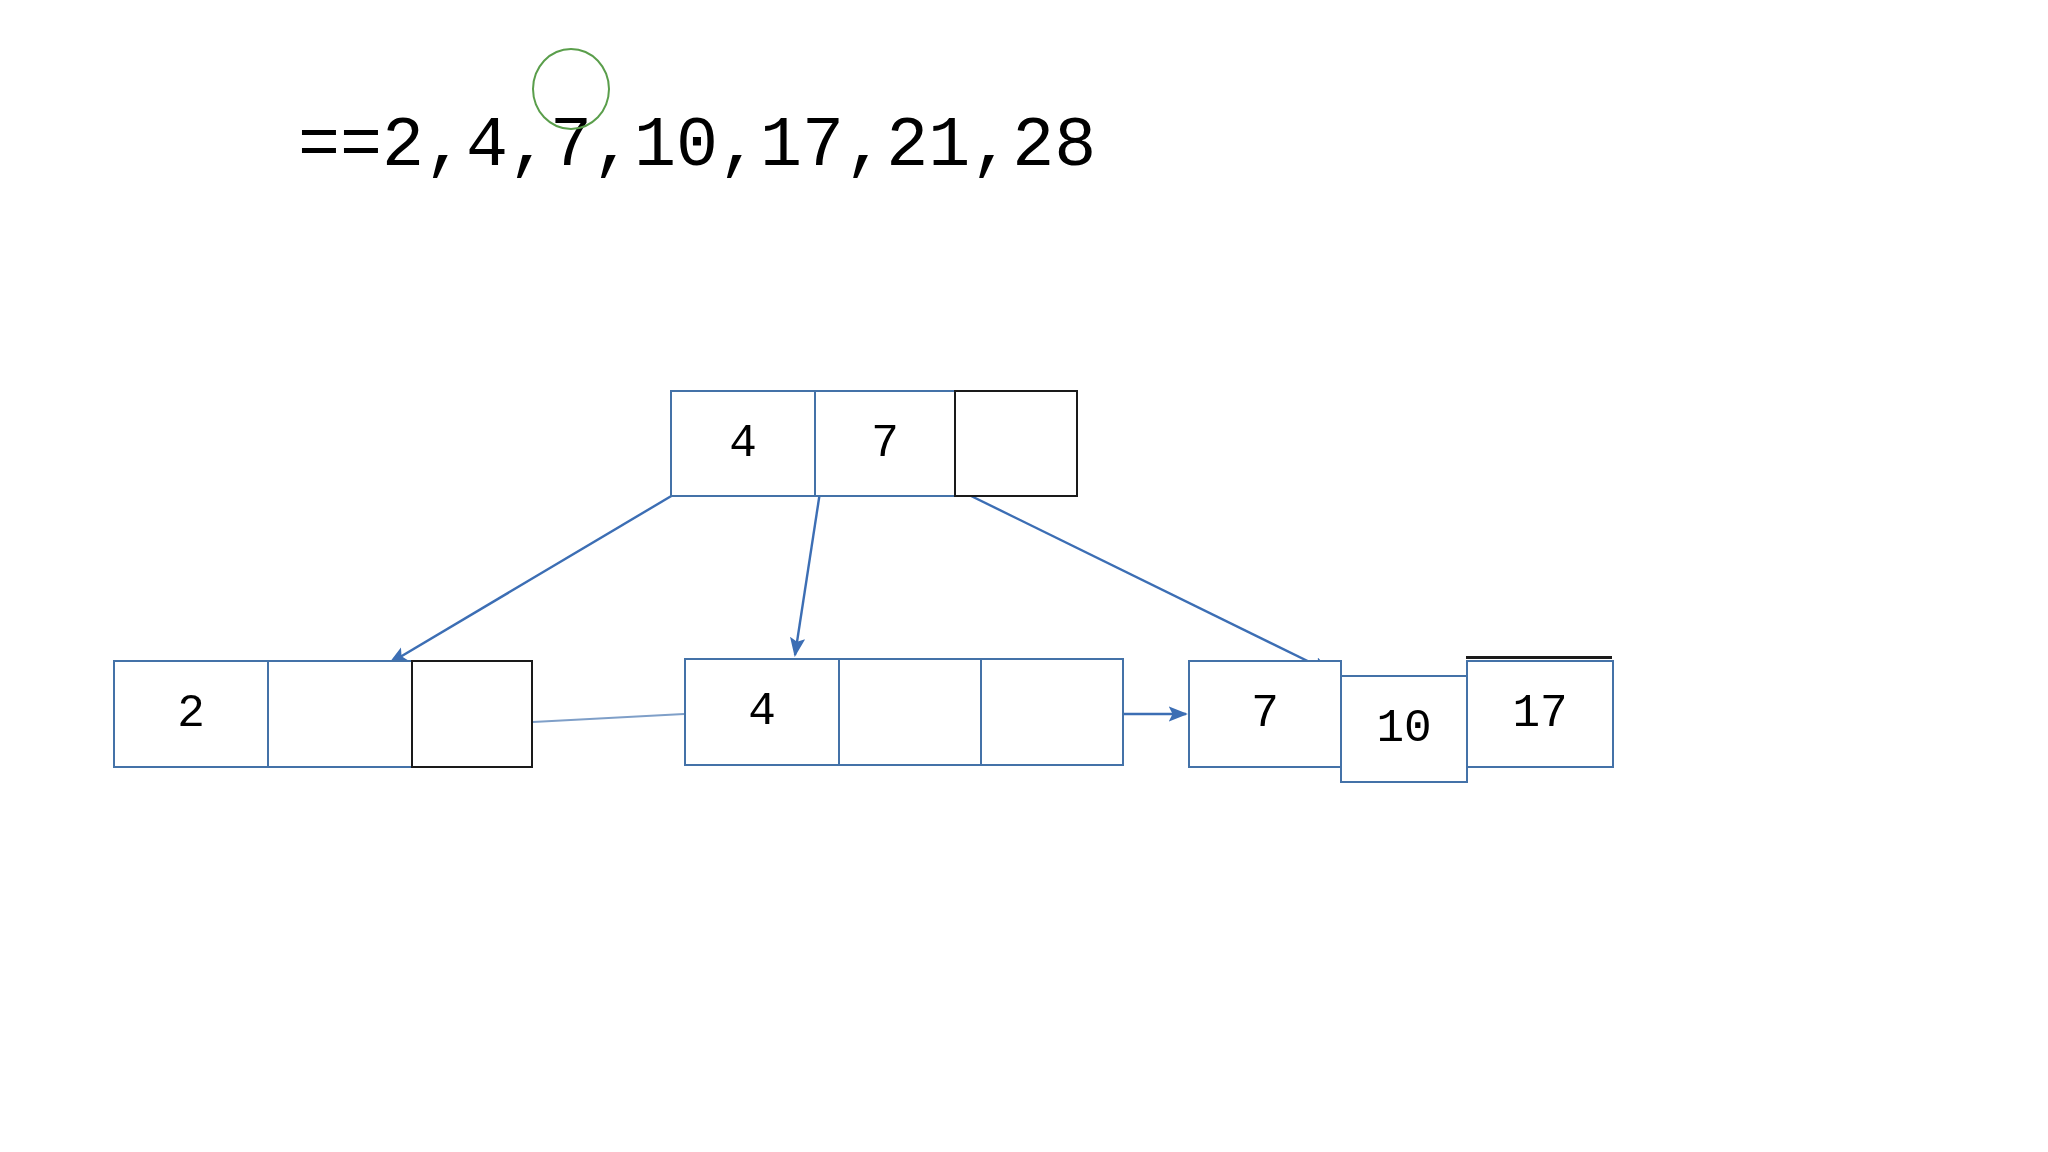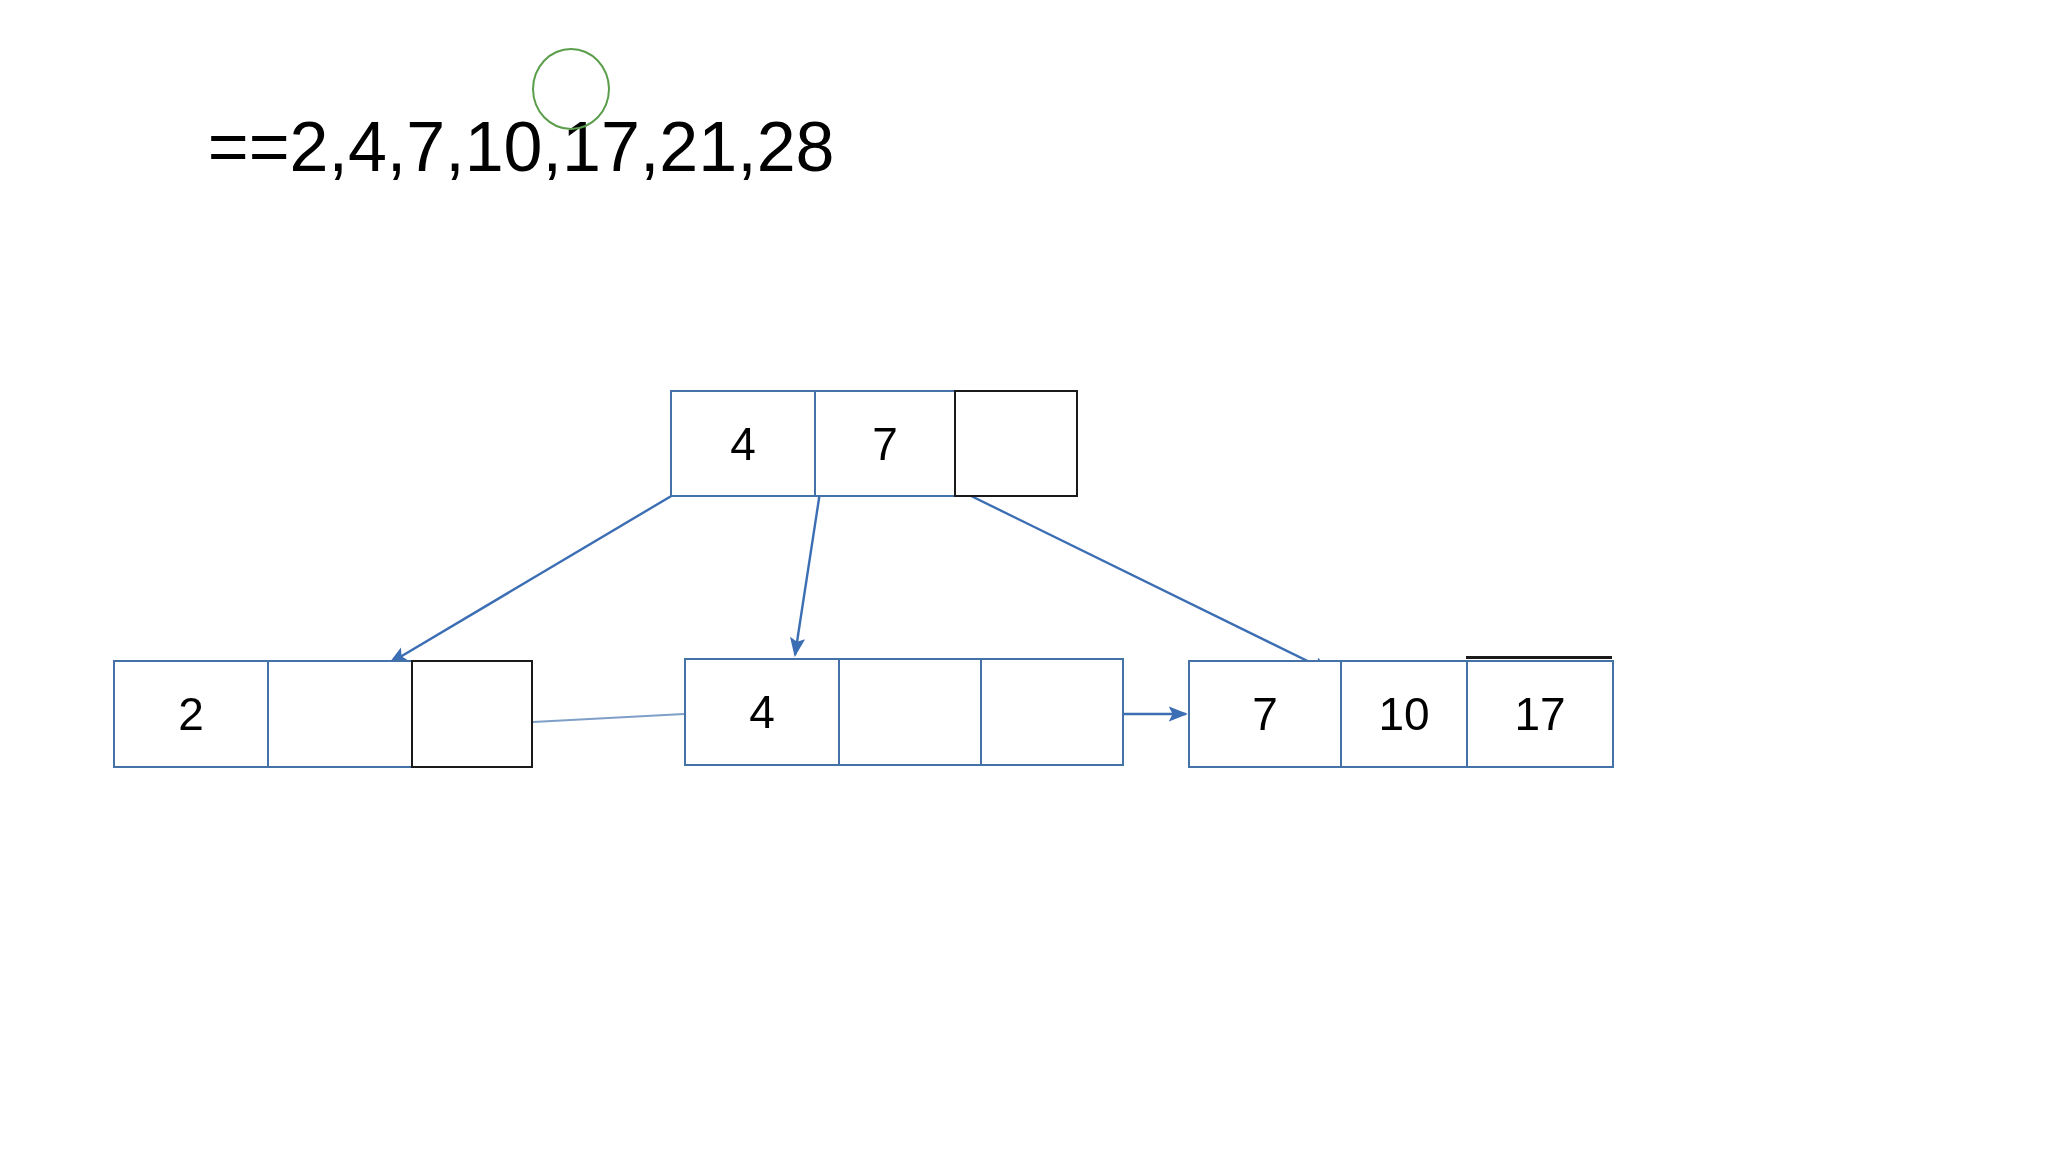--- a/index.html
+++ b/index.html
@@ -6,21 +6,21 @@
     margin: 0;
     padding: 0;
     background: #ffffff;
   }
   #canvas {
     position: relative;
     width: 1820px;
     height: 1152px;
     background: #ffffff;
     overflow: hidden;
-    font-family: Liberation Sans, sans-serif;
+    font-family: Liberation Mono, monospace;
   }
 
   
   #title-line {
     position: absolute;
     left: 130px;
     top: 42px;
     font-size: 70px;
     line-height: 1.0;
     color: #000000;
@@ -120,19 +120,19 @@
   </div>
 
   <div class="node" id="leaf-node-2" style="left:684px; top:658px;">
     <div class="cell" style="width:156px;height:108px;">4</div>
     <div class="cell empty" style="width:144px;height:108px;"></div>
     <div class="cell empty" style="width:144px;height:108px;"></div>
   </div>
 
   <div class="node" id="leaf-node-3" style="left:1188px; top:660px;">
     <div class="cell" style="width:154px;height:108px;">7</div>
-    <div class="cell" style="width:128px;height:108px;">10</div>
+    <div class="cell" style="width:128px;height:108px;margin-top:15px;">10</div>
     <div class="cell" style="width:148px;height:108px;">17</div>
   </div>
 
   <div class="blackcap" style="left:1466px; top:656px; width:146px;"></div>
 
 </div>
 
 </body></html>

